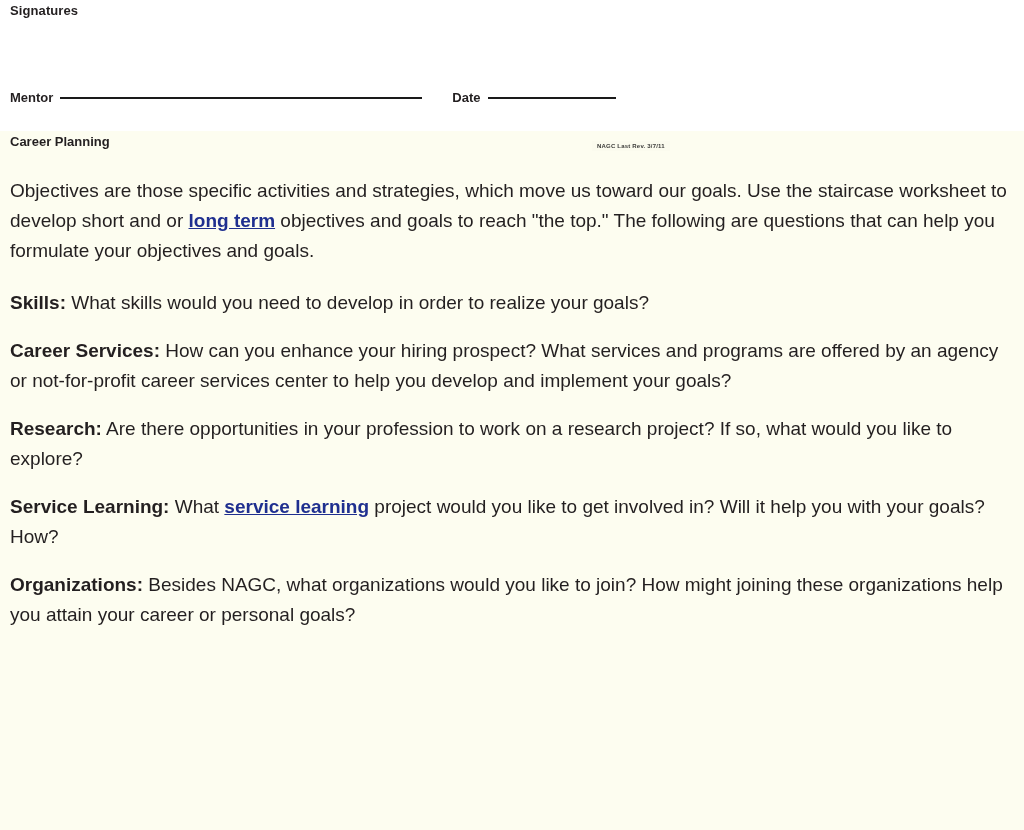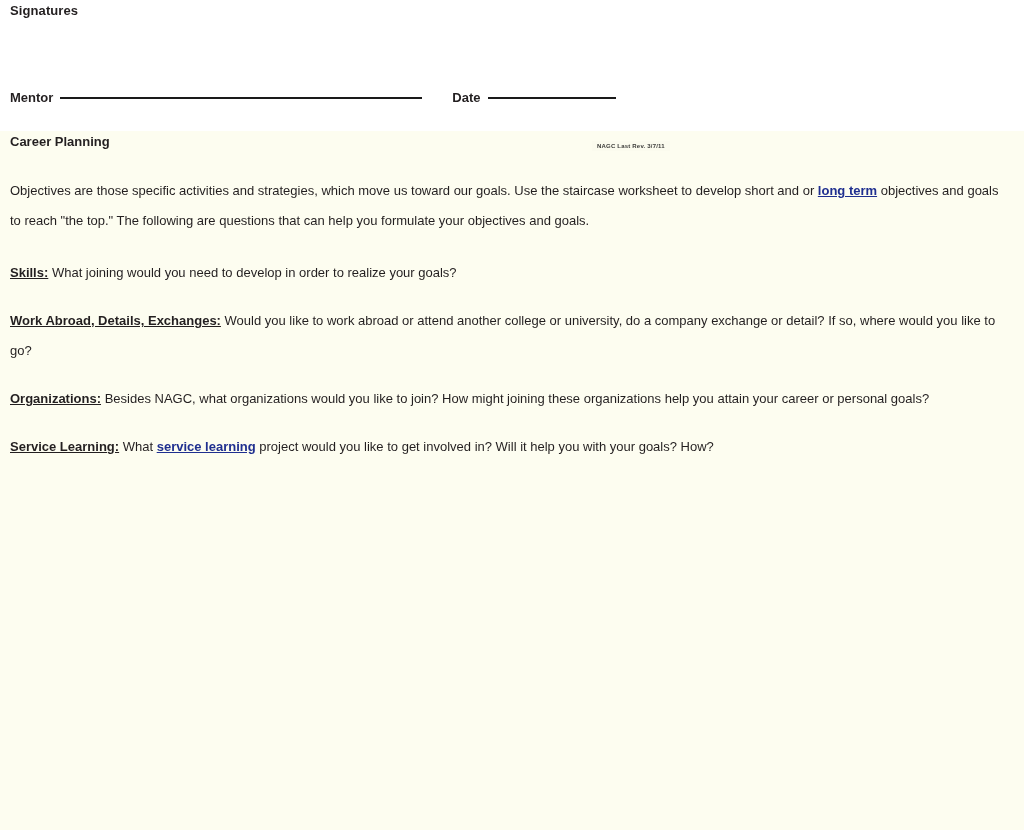--- a/index.html
+++ b/index.html
@@ -100,29 +100,29 @@
   }
 
   
   .content {
     position: absolute;
     left: 10px;
     top: 176px;
     width: 1000px;
   }
   .para {
-    font-size: 13px;
+    font-size: 19px;
     line-height: 30px;
     margin: 0 0 18px 0;
     color: #231f20;
     text-align: left;
   }
   .para:last-child { margin-bottom: 0; }
   .lead { margin-bottom: 22px; }
-  .term { font-weight: bold; text-decoration: underline; }
+  .term { font-weight: bold; }
   a.doclink {
     color: #1f2f8f;
     text-decoration: underline;
     font-weight: bold;
   }
 </style>
 </head>
 <body>
 
 <div class="page">
@@ -138,28 +138,29 @@
 
   <div class="body-band"></div>
 
   <div class="cp-heading">Career Planning</div>
   <div class="rev-stamp">NAGC Last Rev. 3/7/11</div>
 
   <div class="content">
 
     <p class="para lead"><span>Objectives are those specific activities and strategies, which move us toward our goals. Use the staircase worksheet to develop short and or </span><a class="doclink" href="#">long term</a><span> objectives and goals to reach "the top." The following are questions that can help you formulate your objectives and goals.</span></p>
 
-    <p class="para"><span class="term">Skills:</span><span> What joining would you need to develop in order to realize your goals?</span></p>
+    <p class="para"><span class="term">Skills:</span><span> What skills would you need to develop in order to realize your goals?</span></p>
+
+    <p class="para"><span class="term">Career Services:</span><span> How can you enhance your hiring prospect? What services and programs are offered by an agency or not-for-profit career services center to help you develop and implement your goals?</span></p>
 
 
+    <p class="para"><span class="term">Research:</span><span> Are there opportunities in your profession to work on a research project? If so, what would you like to explore?</span></p>
 
 
-    <p class="para"><span class="term">Work Abroad, Details, Exchanges:</span><span> Would you like to work abroad or attend another college or university, do a company exchange or detail? If so, where would you like to go?</span></p>
+    <p class="para"><span class="term">Service Learning:</span><span> What </span><a class="doclink" href="#">service learning</a><span> project would you like to get involved in? Will it help you with your goals? How?</span></p>
 
     <p class="para"><span class="term">Organizations:</span><span> Besides NAGC, what organizations would you like to join? How might joining these organizations help you attain your career or personal goals?</span></p>
-
-    <p class="para"><span class="term">Service Learning:</span><span> What </span><a class="doclink" href="#">service learning</a><span> project would you like to get involved in? Will it help you with your goals? How?</span></p>
 
 
 
 
   </div>
 </div>
 
 </body></html>

